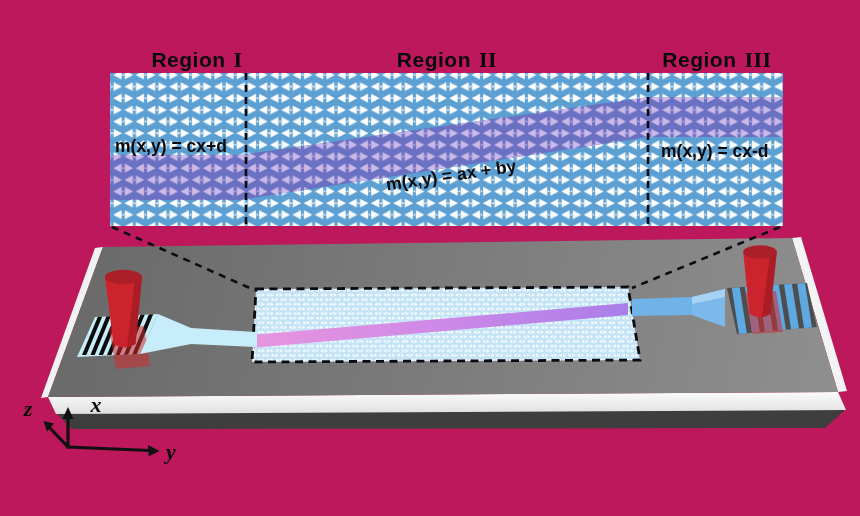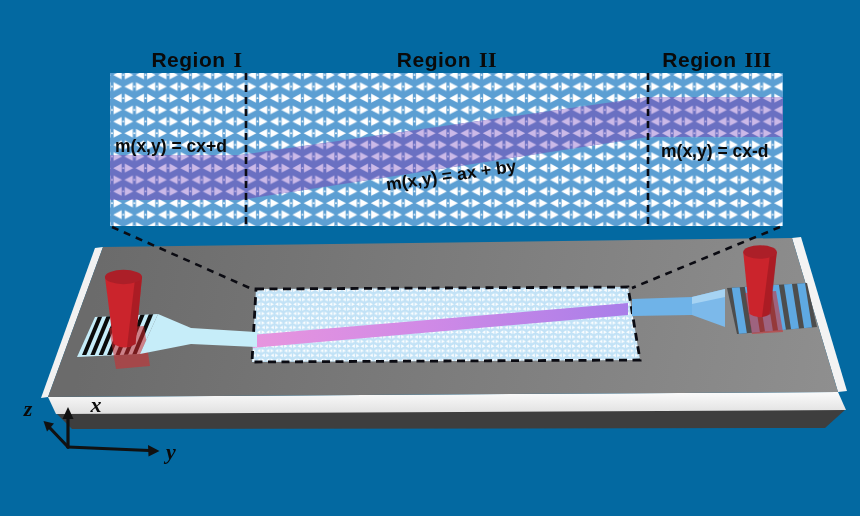--- a/index.html
+++ b/index.html
@@ -1,16 +1,16 @@
 <!DOCTYPE html>
 <html><head>
 <meta charset="utf-8">
 <style>
   html,body{margin:0;padding:0;background:#ffffff;}
-  .stage{position:relative;width:860px;height:516px;background:#0369a1;overflow:hidden;
+  .stage{position:relative;width:860px;height:516px;background:#be185d;overflow:hidden;
          font-family:"Liberation Sans",sans-serif;}
   svg{position:absolute;left:0;top:0;}
   text{fill:#0a0a0a;}
   .region-label{font-size:21px;font-weight:700;letter-spacing:.5px;font-family:"Liberation Sans",sans-serif;}
   .rn{font-family:"Liberation Serif",serif;font-size:22px;font-weight:700;}
   .eq{font-size:17.5px;font-weight:700;font-family:"Liberation Sans",sans-serif;}
   .axis{font-family:"Liberation Serif",serif;font-style:italic;font-weight:700;font-size:22px;}
 </style>
 </head>
 <body>

